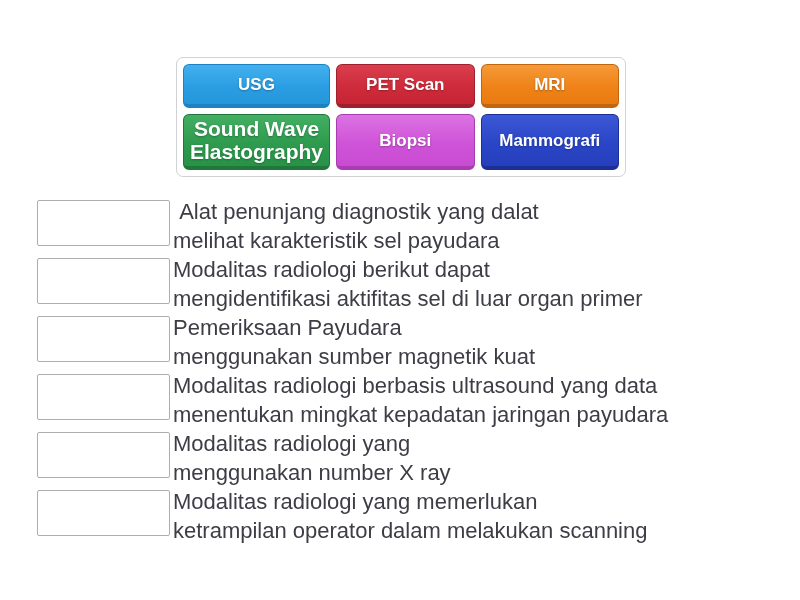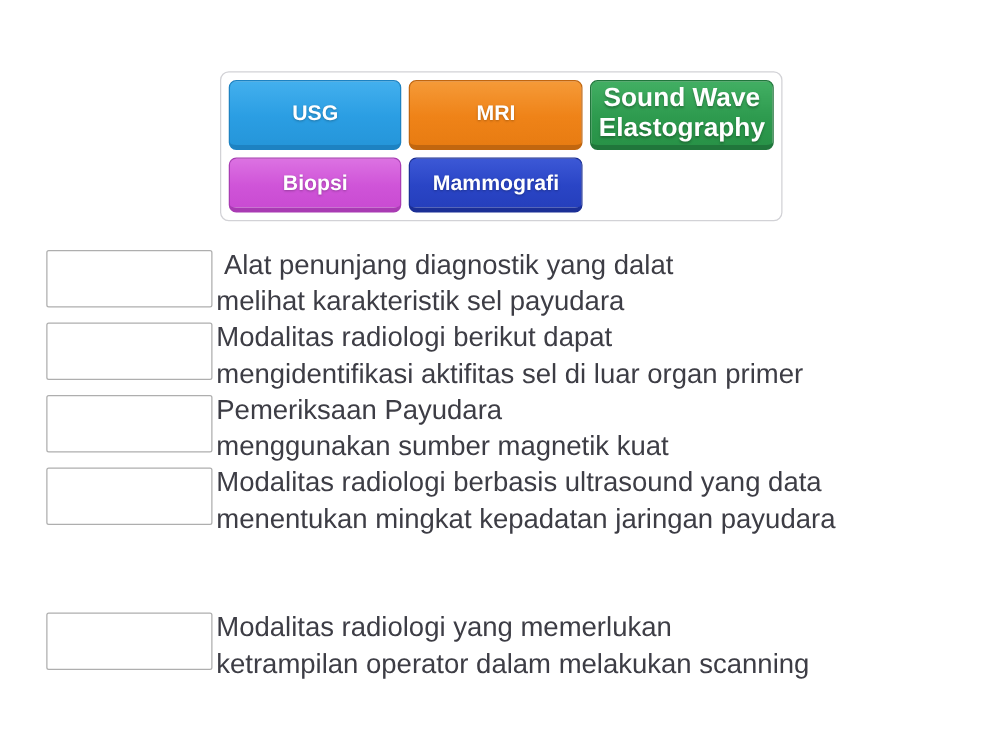--- a/index.html
+++ b/index.html
@@ -82,20 +82,23 @@
 </style>
 </head>
 <body>
 
 <div class="stage">
 
   <div class="tile-panel">
     <div class="tile c-blue">
       <span>USG</span>
     </div>
+    <div class="tile c-red">
+      <span>PET Scan</span>
+    </div>
     <div class="tile c-orange">
       <span>MRI</span>
     </div>
     <div class="tile c-green small-label">
       <span>Sound Wave Elastography</span>
     </div>
     <div class="tile c-magenta">
       <span>Biopsi</span>
     </div>
     <div class="tile c-navy">
@@ -128,20 +131,27 @@
   </div>
 
   <div class="q-row" style="top:374px">
     <div class="dropzone"></div>
     <div class="q-text">
       <div class="q-line">Modalitas radiologi berbasis ultrasound yang data</div>
       <div class="q-line">menentukan mingkat kepadatan jaringan payudara</div>
     </div>
   </div>
 
+  <div class="q-row" style="top:432px">
+    <div class="dropzone"></div>
+    <div class="q-text">
+      <div class="q-line">Modalitas radiologi yang</div>
+      <div class="q-line">menggunakan number X ray</div>
+    </div>
+  </div>
 
   <div class="q-row" style="top:490px">
     <div class="dropzone"></div>
     <div class="q-text">
       <div class="q-line">Modalitas radiologi yang memerlukan</div>
       <div class="q-line">ketrampilan operator dalam melakukan scanning</div>
     </div>
   </div>
 
 </div>

